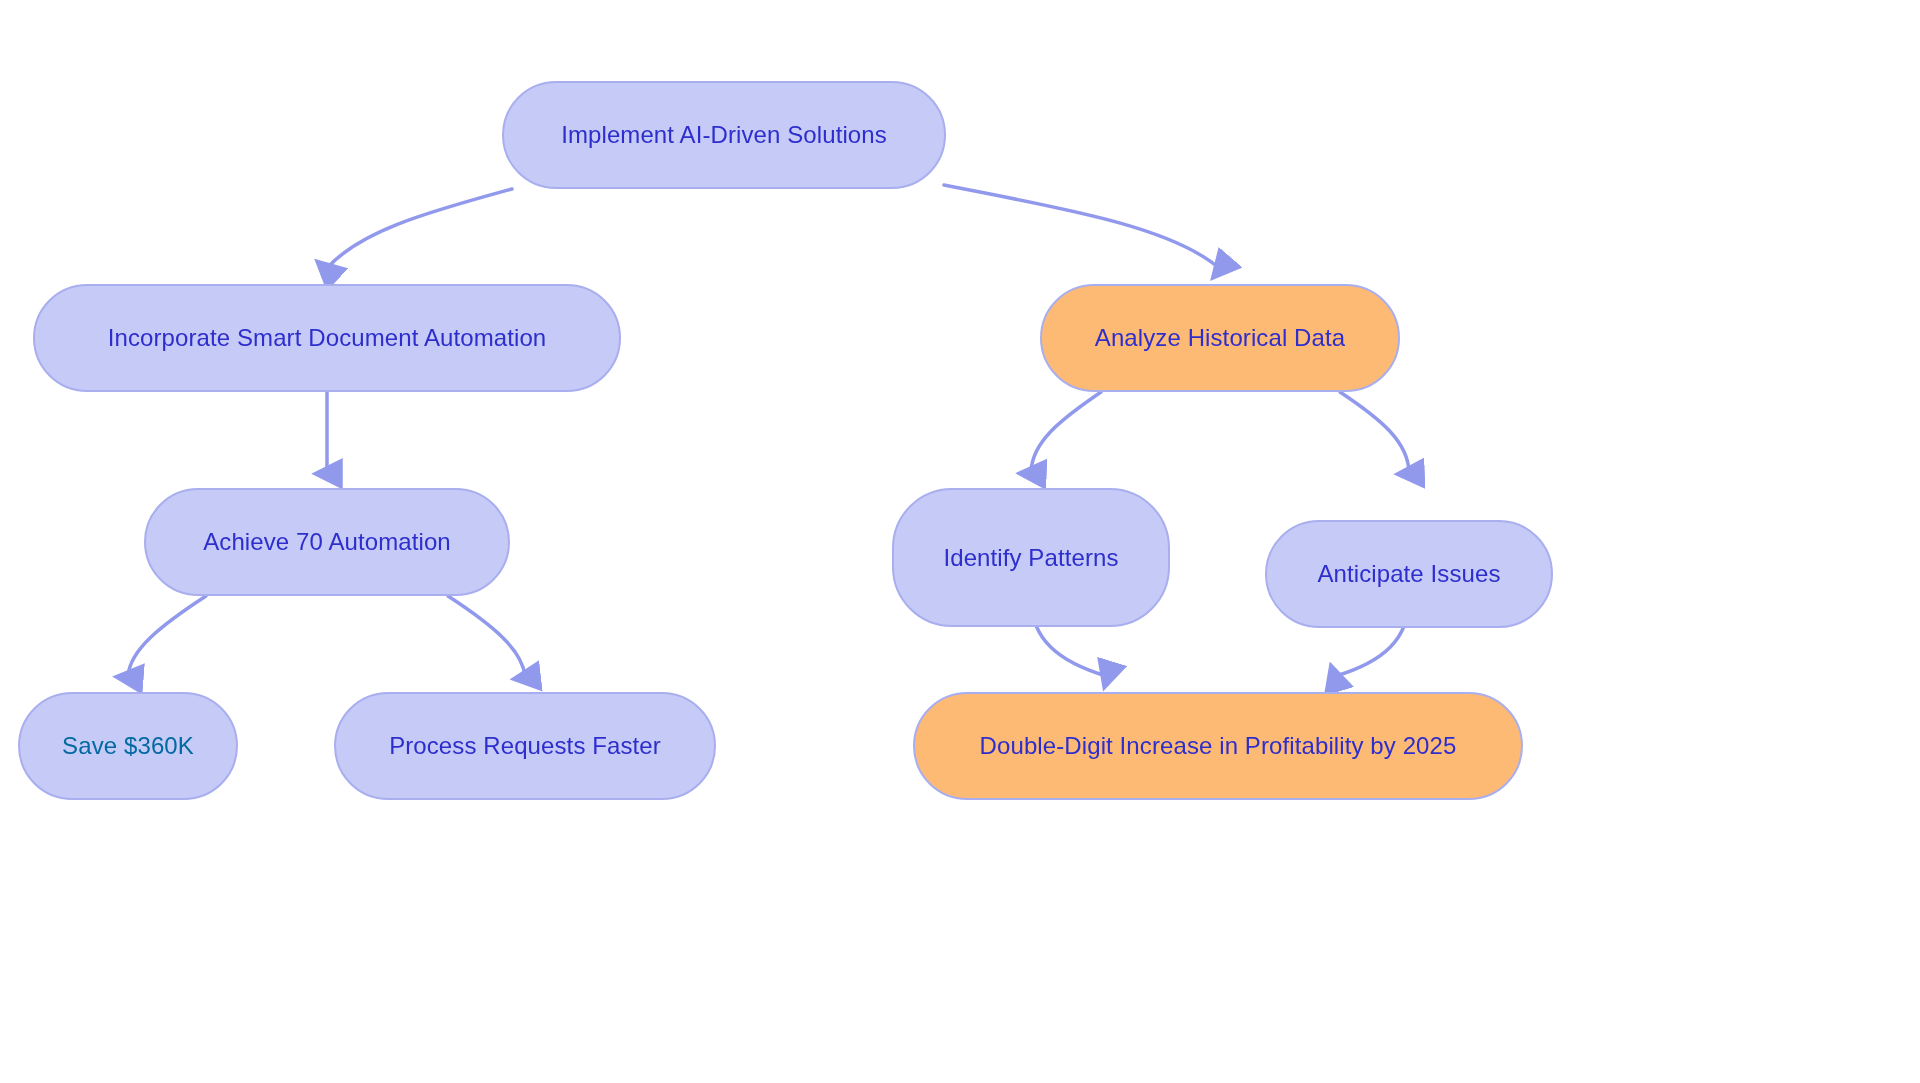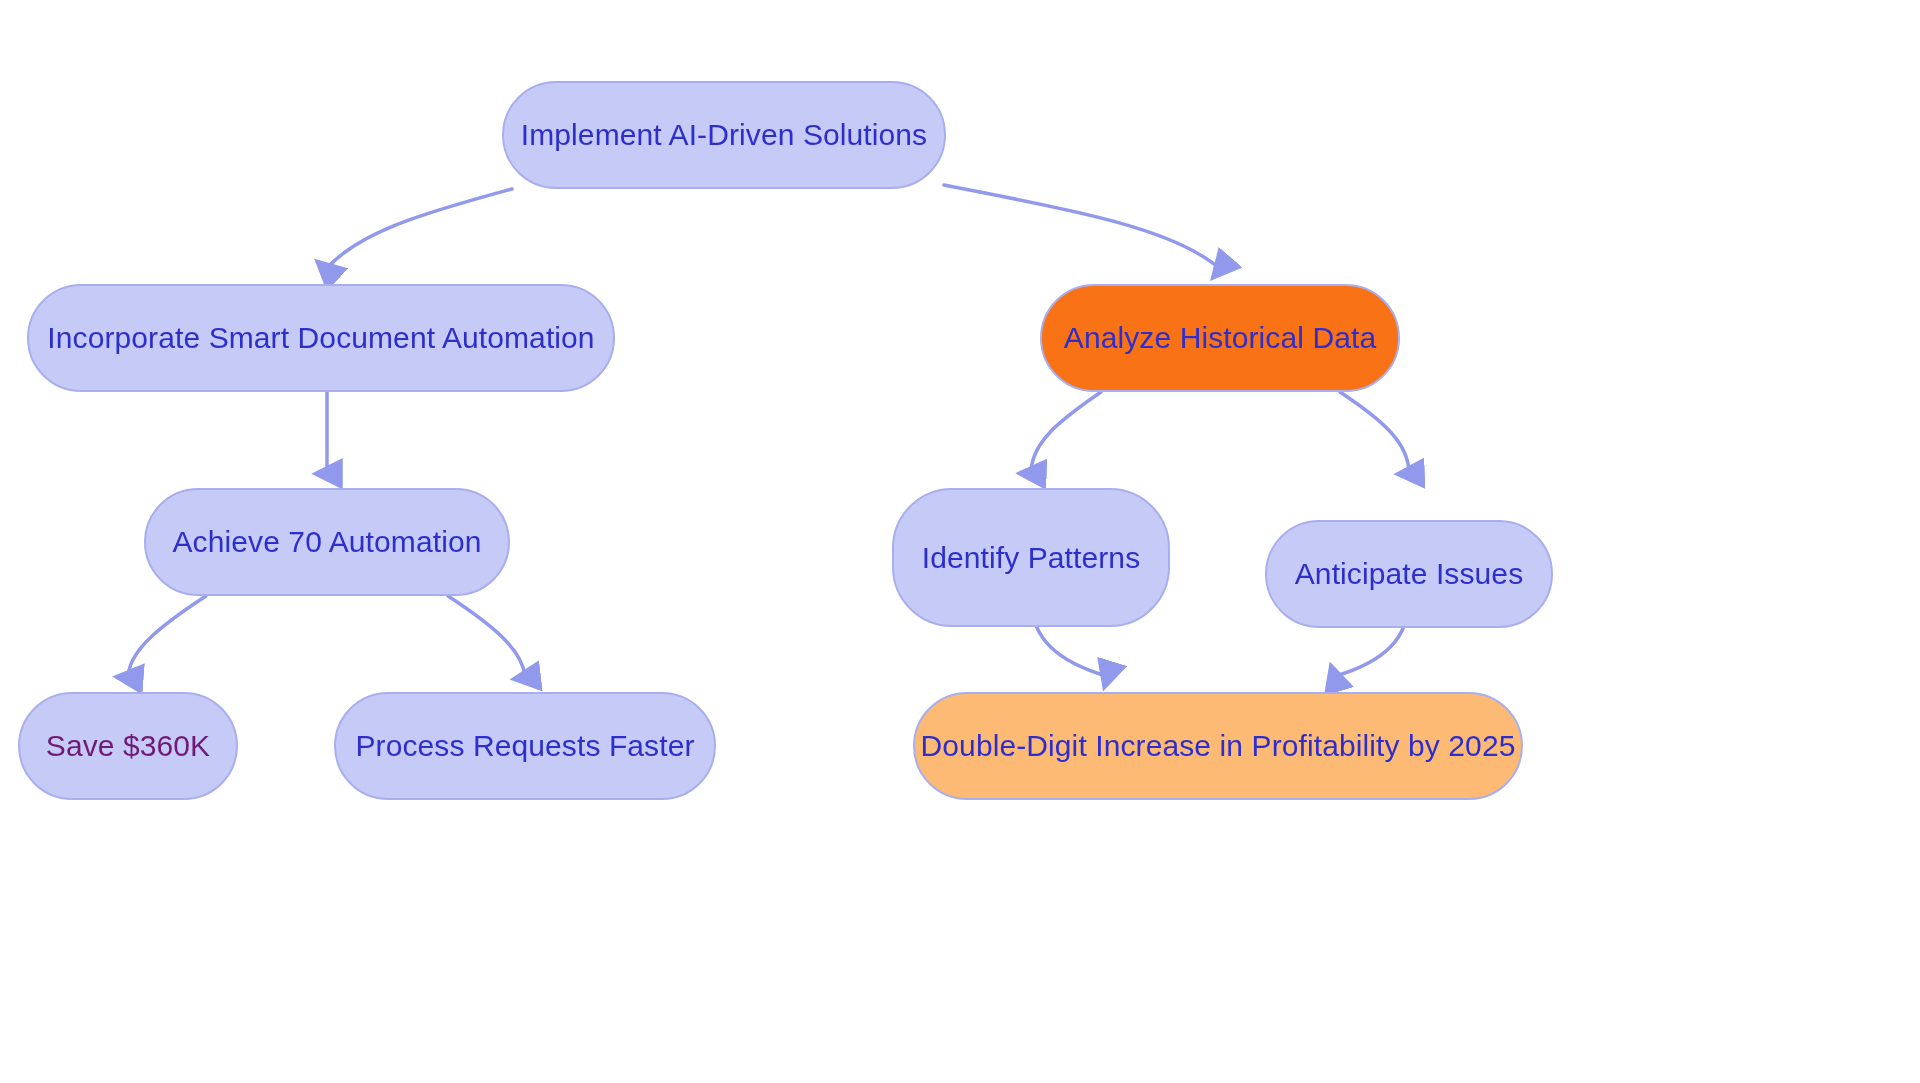--- a/index.html
+++ b/index.html
@@ -29,21 +29,21 @@
     position: absolute;
     box-sizing: border-box;
     background: #c5caf7;
     border: 2px solid #a8aeee;
     border-radius: 60px;
     display: flex;
     align-items: center;
     justify-content: center;
     color: #2e2ecc;
     font-family: "Liberation Sans", sans-serif;
-    font-size: 30px;
+    font-size: 24px;
     font-weight: 400;
     letter-spacing: 0.1px;
     white-space: nowrap;
     text-align: center;
     line-height: 1;
   }
   .node-label {
     display: block;
     pointer-events: none;
   }
@@ -69,36 +69,36 @@
         <path d="M 448 596 C 494 626 522 650 525 676" fill="none" stroke="#9199ec" stroke-width="3.5" stroke-linecap="round" marker-end="url(#arrowhead)"></path>
         <path d="M 1031 596 C 1030 640 1060 662 1106 676" fill="none" stroke="#9199ec" stroke-width="3.5" stroke-linecap="round" marker-end="url(#arrowhead)"></path>
         <path d="M 1409 596 C 1410 640 1382 662 1336 676" fill="none" stroke="#9199ec" stroke-width="3.5" stroke-linecap="round" marker-end="url(#arrowhead)"></path>
       </g>
   </svg>
 
   <div id="node-layer">
       <div class="node" style="left: 502px; top: 81px; width: 444px; height: 108px; background: rgb(197, 202, 247); border-color: rgb(168, 174, 238); color: rgb(46, 46, 204);">
         <span class="node-label">Implement AI-Driven Solutions</span>
       </div>
-      <div class="node" style="left: 27px; top: 284px; width: 588px; height: 108px; background: rgb(197, 202, 247); border-color: rgb(168, 174, 238); color: rgb(46, 46, 204);">
+      <div class="node" style="left: 33px; top: 284px; width: 588px; height: 108px; background: rgb(197, 202, 247); border-color: rgb(168, 174, 238); color: rgb(46, 46, 204);">
         <span class="node-label">Incorporate Smart Document Automation</span>
       </div>
-      <div class="node" style="left: 1040px; top: 284px; width: 360px; height: 108px; background: #f97316; border-color: rgb(168, 174, 238); color: rgb(46, 46, 204);">
+      <div class="node" style="left: 1040px; top: 284px; width: 360px; height: 108px; background: #fdba74; border-color: rgb(168, 174, 238); color: rgb(46, 46, 204);">
         <span class="node-label">Analyze Historical Data</span>
       </div>
       <div class="node" style="left: 144px; top: 488px; width: 366px; height: 108px; background: rgb(197, 202, 247); border-color: rgb(168, 174, 238); color: rgb(46, 46, 204);">
         <span class="node-label">Achieve 70 Automation</span>
       </div>
       <div class="node" style="left: 892px; top: 488px; width: 278px; height: 139px; background: rgb(197, 202, 247); border-color: rgb(168, 174, 238); color: rgb(46, 46, 204);">
         <span class="node-label">Identify Patterns</span>
       </div>
       <div class="node" style="left: 1265px; top: 488px; width: 288px; height: 108px; background: rgb(197, 202, 247); border-color: rgb(168, 174, 238); color: rgb(46, 46, 204); margin-top: 32px;">
         <span class="node-label">Anticipate Issues</span>
       </div>
-      <div class="node" style="left: 18px; top: 692px; width: 220px; height: 108px; background: rgb(197, 202, 247); border-color: rgb(168, 174, 238); color: #701a75;">
+      <div class="node" style="left: 18px; top: 692px; width: 220px; height: 108px; background: rgb(197, 202, 247); border-color: rgb(168, 174, 238); color: #0369a1;">
         <span class="node-label">Save $360K</span>
       </div>
       <div class="node" style="left: 334px; top: 692px; width: 382px; height: 108px; background: rgb(197, 202, 247); border-color: rgb(168, 174, 238); color: rgb(46, 46, 204);">
         <span class="node-label">Process Requests Faster</span>
       </div>
       <div class="node" style="left: 913px; top: 692px; width: 610px; height: 108px; background: #fdba74; border-color: rgb(168, 174, 238); color: rgb(46, 46, 204);">
         <span class="node-label">Double-Digit Increase in Profitability by 2025</span>
       </div>
     </div>
 

